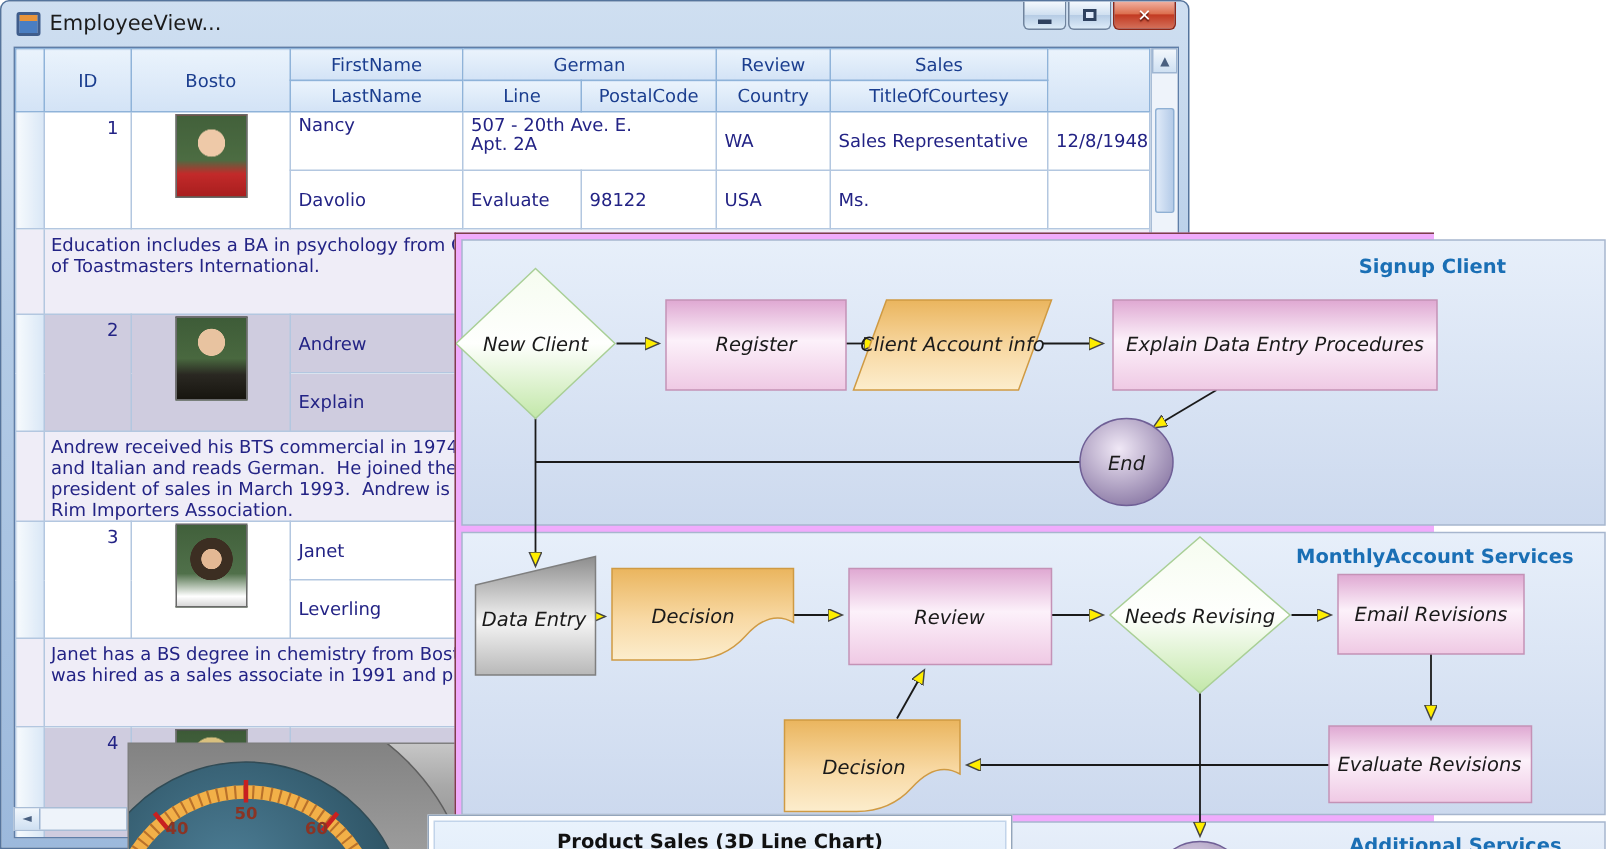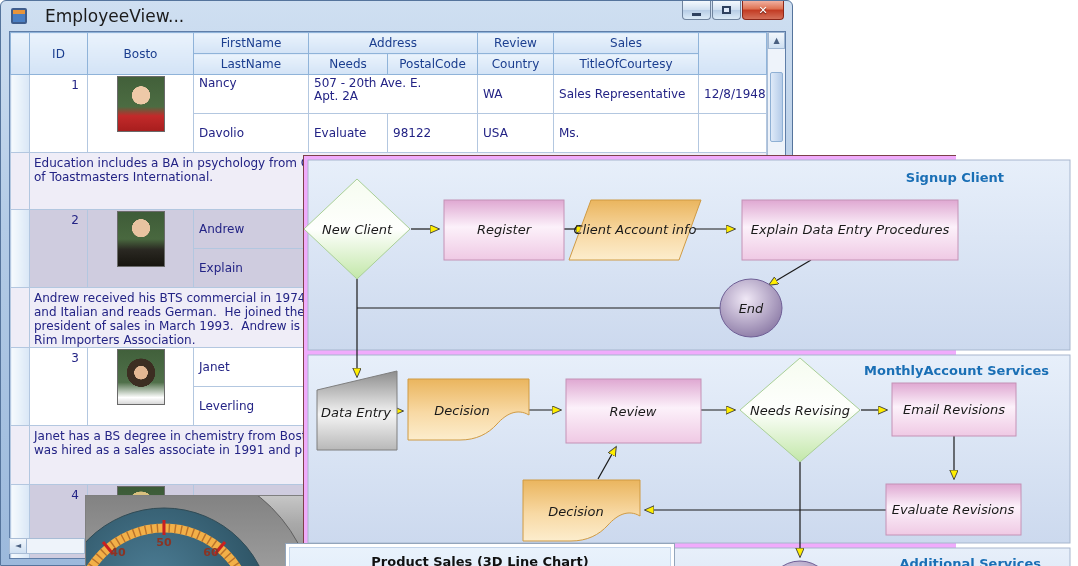--- a/index.html
+++ b/index.html
@@ -8,21 +8,21 @@
   #stage { position:relative; width:1078px; height:566px; overflow:hidden; }
 
   
   #win { position:absolute; left:0; top:0; width:793px; height:566px;
     background:linear-gradient(180deg,#cfdff1 0%,#b3cbe6 40%,#9cb9dc 100%);
     border:1px solid #55749c; border-radius:6px 6px 0 0; z-index:1; }
   #titlebar { position:absolute; left:0; top:0; right:0; height:30px; display:flex; align-items:center; }
   #app-icon { width:16px; height:16px; margin:0 6px 0 10px;
     background:linear-gradient(180deg,#e8943a 0 35%,#4a7ec2 35% 100%);
     border:2px solid #3f5d8c; border-radius:2px; }
-  #title-text { font-size:17px; color:#1b1b1b;margin-left:12px; }
+  #title-text { font-size:14px; color:#1b1b1b; }
   #win-buttons { position:absolute; right:8px; top:0; display:flex; }
   .winbtn { height:19px; border:1px solid #70849e; border-top:none; border-radius:0 0 4px 4px;
     display:flex; align-items:center; justify-content:center; margin-left:1px;
     background:linear-gradient(180deg,#f4f9fe 0%,#cfdff0 50%,#b6cce5 51%,#dcebf8 100%); }
   .winbtn.min,.winbtn.max { width:29px; }
   .winbtn.close { width:42px; border-color:#8c2719;
     background:linear-gradient(180deg,#f0b0a0 0%,#dd7050 45%,#c23a22 50%,#d4705a 100%); }
   .glyph-min { width:9px; height:3px; background:#2e415f; margin-top:8px; }
   .glyph-max { width:9px; height:8px; border:2px solid #2e415f; background:#dfeafa; }
   .glyph-close { color:#fff; font-size:11px; font-weight:bold; text-shadow:0 1px 1px #5a1008; }
@@ -125,28 +125,28 @@
             <col class="c-title">
             <col class="c-last">
         </colgroup>
 
         <tbody>
             <tr>
           <td class="hdr" rowspan="2"></td>
           <td class="hdr" rowspan="2">ID</td>
           <td class="hdr" rowspan="2">Bosto</td>
           <td class="hdr">FirstName</td>
-          <td class="hdr" colspan="2">Address</td>
+          <td class="hdr" colspan="2">German</td>
           <td class="hdr">Review</td>
           <td class="hdr">Sales</td>
           <td class="hdr" rowspan="2"></td>
         </tr>
         <tr>
           <td class="hdr">LastName</td>
-          <td class="hdr">Needs</td>
+          <td class="hdr">Line</td>
           <td class="hdr">PostalCode</td>
           <td class="hdr">Country</td>
           <td class="hdr">TitleOfCourtesy</td>
         </tr>
 
         <tr>
           <td class="indcell" rowspan="2"></td>
           <td class="idcell" rowspan="2">1</td>
           <td class="photocell" rowspan="2">
                 <div class="photo ph1"></div>

